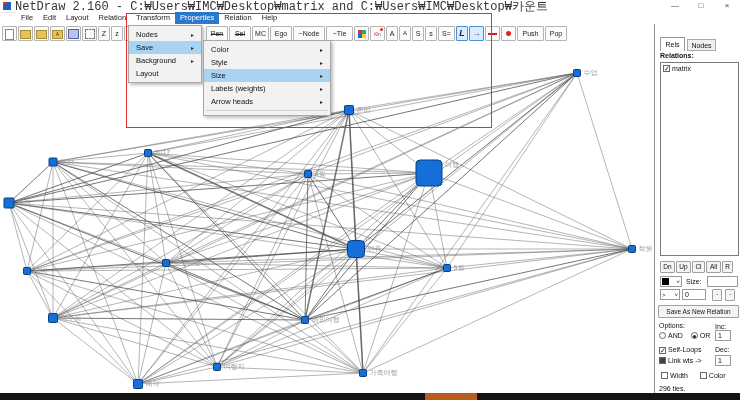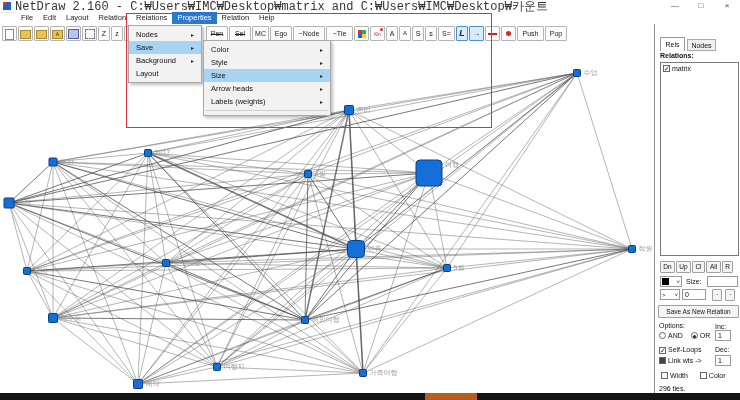--- a/index.html
+++ b/index.html
@@ -260,21 +260,21 @@
       <div class="win-btn">□</div>
       <div class="win-btn">×</div>
     </div>
   </div>
 
   <div class="menubar">
       <div class="mitem">File</div>
       <div class="mitem">Edit</div>
       <div class="mitem">Layout</div>
       <div class="mitem">Relation</div>
-      <div class="mitem">Relations</div>
+      <div class="mitem">Transform</div>
       <div class="mitem active">Properties</div>
       <div class="mitem">Relation</div>
       <div class="mitem">Help</div>
     </div>
 
   <div class="toolbar">
       <div class="tbtn" style="left: 2px; width: 15px;"><span class="icon-box" style="width:7px;height:9px;background:#fff;border:1px solid #888;margin-top:2px;"></span></div>
       <div class="tbtn" style="left: 18px; width: 15px;"><span class="icon-box" style="width:9px;height:7px;background:#e8c15a;border:1px solid #a88a2e;margin-top:3px;"></span></div>
       <div class="tbtn" style="left: 34px; width: 15px;"><span class="icon-box" style="width:9px;height:7px;background:#e8c15a;border:1px solid #a88a2e;margin-top:3px;"></span></div>
       <div class="tbtn" style="left: 50px; width: 15px;"><span class="icon-box" style="width:9px;height:7px;background:#e8c15a;border:1px solid #a88a2e;margin-top:3px;font-size:5px;line-height:6px;color:#333;">A</span></div>
@@ -330,25 +330,25 @@
       </div>
       <div class="menu-item">
         <span>Style</span>
         <span class="sub-arrow">▸</span>
       </div>
       <div class="menu-item hl">
         <span>Size</span>
         <span class="sub-arrow">▸</span>
       </div>
       <div class="menu-item">
+        <span>Labels (weights)</span>
+        <span class="sub-arrow">▸</span>
+      </div>
+      <div class="menu-item">
         <span>Arrow heads</span>
-        <span class="sub-arrow">▸</span>
-      </div>
-      <div class="menu-item">
-        <span>Labels (weights)</span>
         <span class="sub-arrow">▸</span>
       </div>
       <div class="menu-sep"></div>
     </div>
 
   <div class="panel">
     <div class="tab active" style="left:5px;top:13px;width:25px;height:14px;line-height:13px;">Rels</div>
     <div class="tab inactive" style="left:32px;top:15px;width:29px;height:12px;line-height:11px;">Nodes</div>
     <div class="plabel bold" style="left:5px;top:28px;">Relations:</div>
     <div class="listbox" id="relations-list" style="left:5px;top:38px;width:79px;height:194px;">

